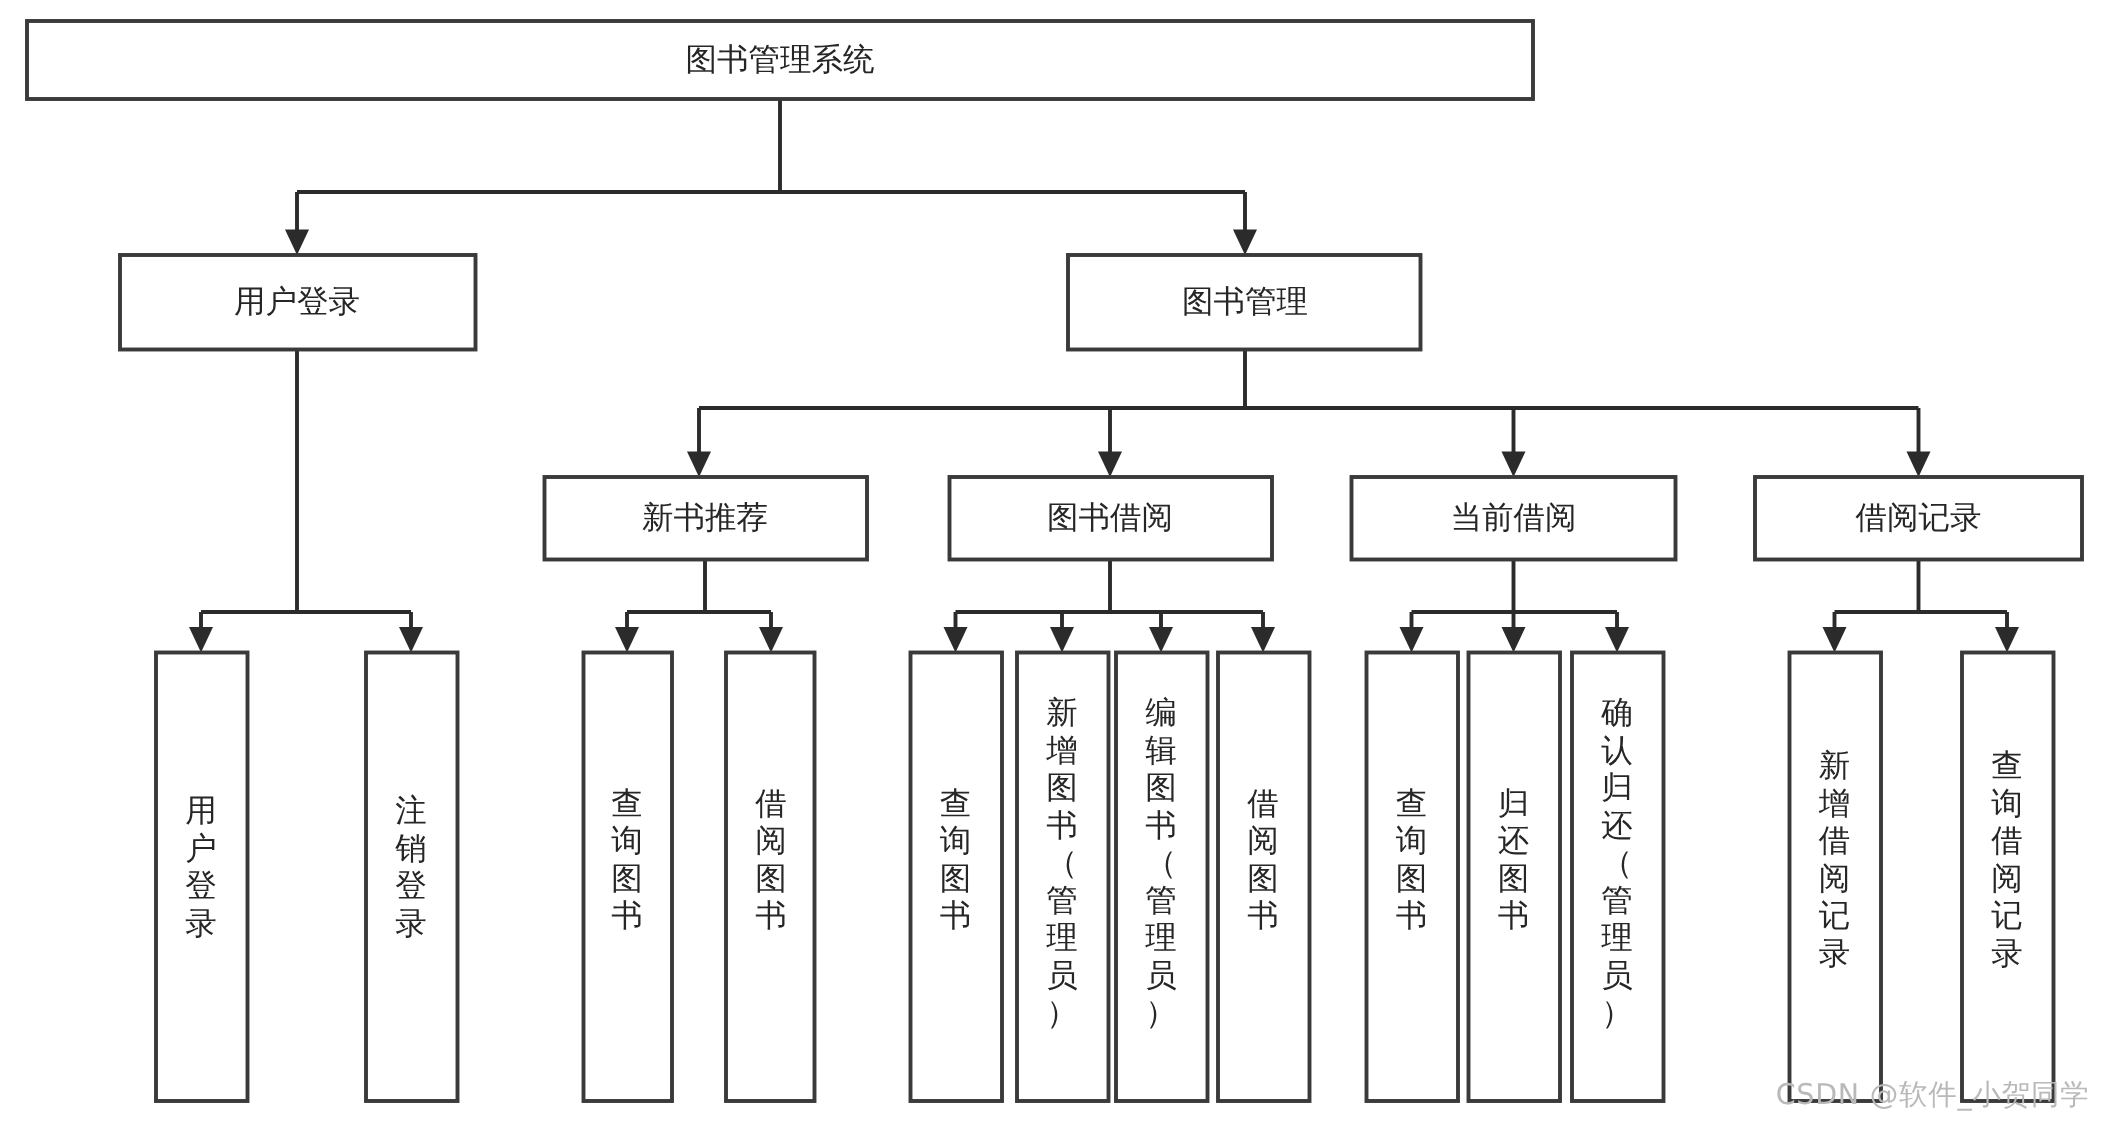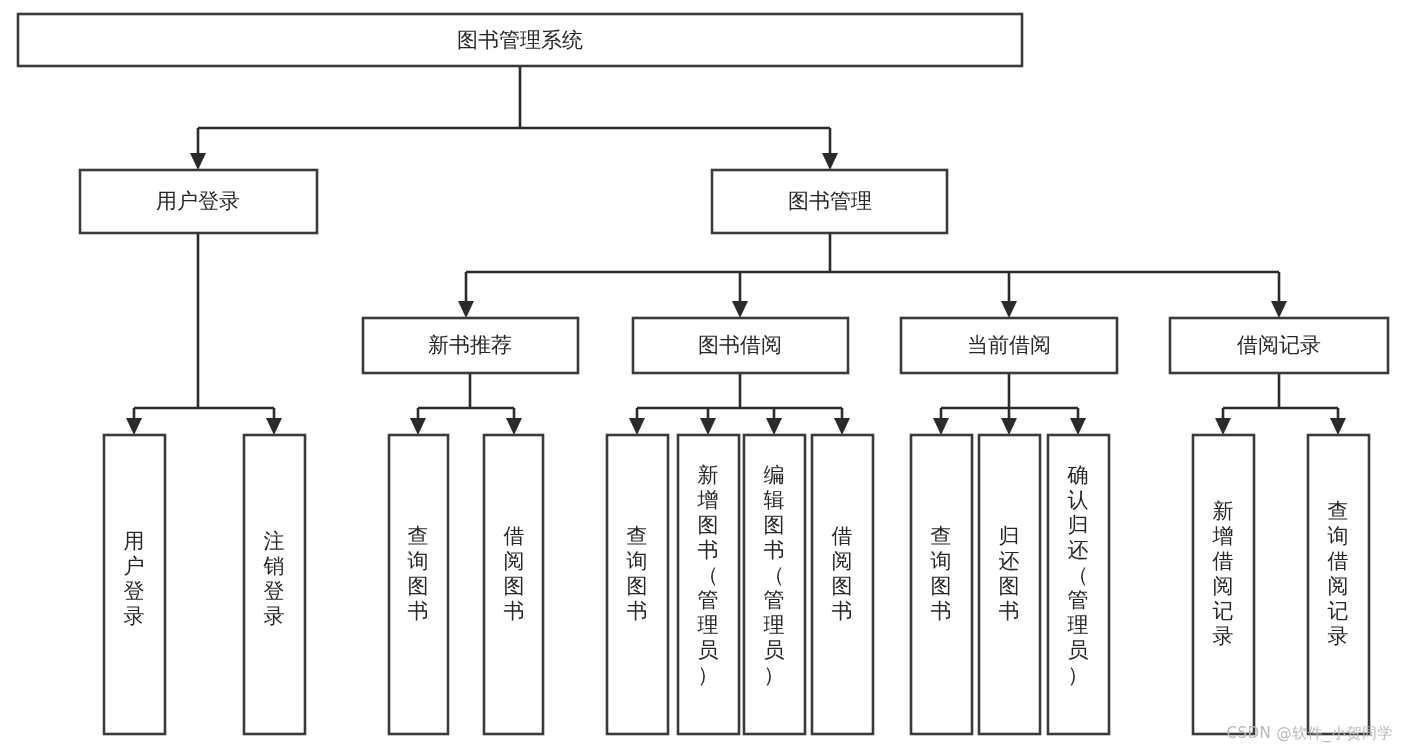--- a/index.html
+++ b/index.html
@@ -18,21 +18,21 @@
     text-anchor:middle;dominant-baseline:middle;
   }
   .leaf-label{
     font-family:"DejaVu Sans","Liberation Sans",sans-serif;
     font-size:21px;fill:#262626;
     text-anchor:middle;
   }
   .watermark{
     position:absolute;right:12px;bottom:4px;
     font-family:"DejaVu Sans","Liberation Sans",sans-serif;
-    font-size:15px;color:#b9b9b9;letter-spacing:0.5px;
+    font-size:19px;color:#b9b9b9;letter-spacing:0.5px;
     white-space:nowrap;user-select:none;
   }
 </style>
 </head>
 <body>
 
 <svg id="diagram" viewBox="0 0 1405 747" xmlns="http://www.w3.org/2000/svg">
 
   <defs>
     <g id="arrow-glyph">

